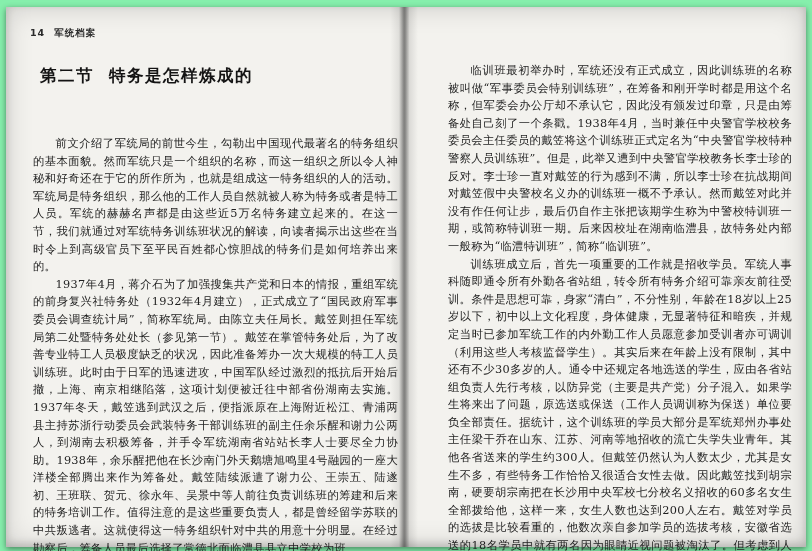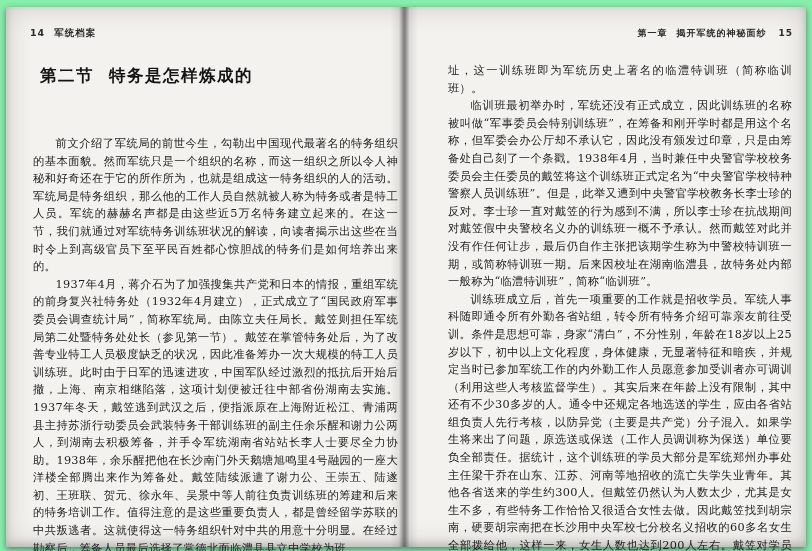--- a/index.html
+++ b/index.html
@@ -64,24 +64,20 @@
       </div>
       <div class="body lp-body">
         <p>前文介绍了军统局的前世今生，勾勒出中国现代最著名的特务组织的基本面貌。然而军统只是一个组织的名称，而这一组织之所以令人神秘和好奇还在于它的所作所为，也就是组成这一特务组织的人的活动。军统局是特务组织，那么他的工作人员自然就被人称为特务或者是特工人员。军统的赫赫名声都是由这些近5万名特务建立起来的。在这一节，我们就通过对军统特务训练班状况的解读，向读者揭示出这些在当时令上到高级官员下至平民百姓都心惊胆战的特务们是如何培养出来的。</p>
         <p>1937年4月，蒋介石为了加强搜集共产党和日本的情报，重组军统的前身复兴社特务处（1932年4月建立），正式成立了“国民政府军事委员会调查统计局”，简称军统局。由陈立夫任局长。戴笠则担任军统局第二处暨特务处处长（参见第一节）。戴笠在掌管特务处后，为了改善专业特工人员极度缺乏的状况，因此准备筹办一次大规模的特工人员训练班。此时由于日军的迅速进攻，中国军队经过激烈的抵抗后开始后撤，上海、南京相继陷落，这项计划便被迁往中部省份湖南去实施。1937年冬天，戴笠逃到武汉之后，便指派原在上海附近松江、青浦两县主持苏浙行动委员会武装特务干部训练班的副主任余乐醒和谢力公两人，到湖南去积极筹备，并手令军统湖南省站站长李人士要尽全力协助。1938年，余乐醒把他在长沙南门外天鹅塘旭鸣里4号融园的一座大洋楼全部腾出来作为筹备处。戴笠陆续派遣了谢力公、王崇五、陆遂初、王班联、贺元、徐永年、吴景中等人前往负责训练班的筹建和后来的特务培训工作。值得注意的是这些重要负责人，都是曾经留学苏联的中共叛逃者。这就使得这一特务组织针对中共的用意十分明显。在经过勘察后，筹备人员最后选择了常德北面临澧县县立中学校为班</p>
       </div>
     </div>
 
     <div class="gutter"></div>
 
     <div class="page page-right">
-      <div class="running-head rh-right">
-        <span>第一章</span><span class="rh-title">揭开军统的神秘面纱</span><span class="rh-num">15</span>
-      </div>
       <div class="body rp-body">
-        <p class="cont">址，这一训练班即为军统历史上著名的临澧特训班（简称临训班）。</p>
         <p>临训班最初举办时，军统还没有正式成立，因此训练班的名称被叫做“军事委员会特别训练班”，在筹备和刚开学时都是用这个名称，但军委会办公厅却不承认它，因此没有颁发过印章，只是由筹备处自己刻了一个条戳。1938年4月，当时兼任中央警官学校校务委员会主任委员的戴笠将这个训练班正式定名为“中央警官学校特种警察人员训练班”。但是，此举又遭到中央警官学校教务长李士珍的反对。李士珍一直对戴笠的行为感到不满，所以李士珍在抗战期间对戴笠假中央警校名义办的训练班一概不予承认。然而戴笠对此并没有作任何让步，最后仍自作主张把该期学生称为中警校特训班一期，或简称特训班一期。后来因校址在湖南临澧县，故特务处内部一般称为“临澧特训班”，简称“临训班”。</p>
         <p>训练班成立后，首先一项重要的工作就是招收学员。军统人事科随即通令所有外勤各省站组，转令所有特务介绍可靠亲友前往受训。条件是思想可靠，身家“清白”，不分性别，年龄在18岁以上25岁以下，初中以上文化程度，身体健康，无显著特征和暗疾，并规定当时已参加军统工作的内外勤工作人员愿意参加受训者亦可调训（利用这些人考核监督学生）。其实后来在年龄上没有限制，其中还有不少30多岁的人。通令中还规定各地选送的学生，应由各省站组负责人先行考核，以防异党（主要是共产党）分子混入。如果学生将来出了问题，原选送或保送（工作人员调训称为保送）单位要负全部责任。据统计，这个训练班的学员大部分是军统郑州办事处主任梁干乔在山东、江苏、河南等地招收的流亡失学失业青年。其他各省送来的学生约300人。但戴笠仍然认为人数太少，尤其是女生不多，有些特务工作恰恰又很适合女性去做。因此戴笠找到胡宗南，硬要胡宗南把在长沙用中央军校七分校名义招收的60多名女生全部拨给他，这样一来，女生人数也达到200人左右。戴笠对学员的选拔是比较看重的，他数次亲自参加学员的选拔考核，安徽省选送的18名学员中就有两名因为眼睛近视问题被淘汰了。但考虑到人员的缺乏，这一批选送的学员大多都被录取了。就这样，第一期培训班的学生数达到了1100多人。戴笠对训练班的情况始终高度关注，训练班的成立正是他雄心勃勃希望建立一支庞大、忠心、有效的特工队伍的开始。</p>
       </div>
     </div>
 
   </div>
 </div>
 
 </body></html>

